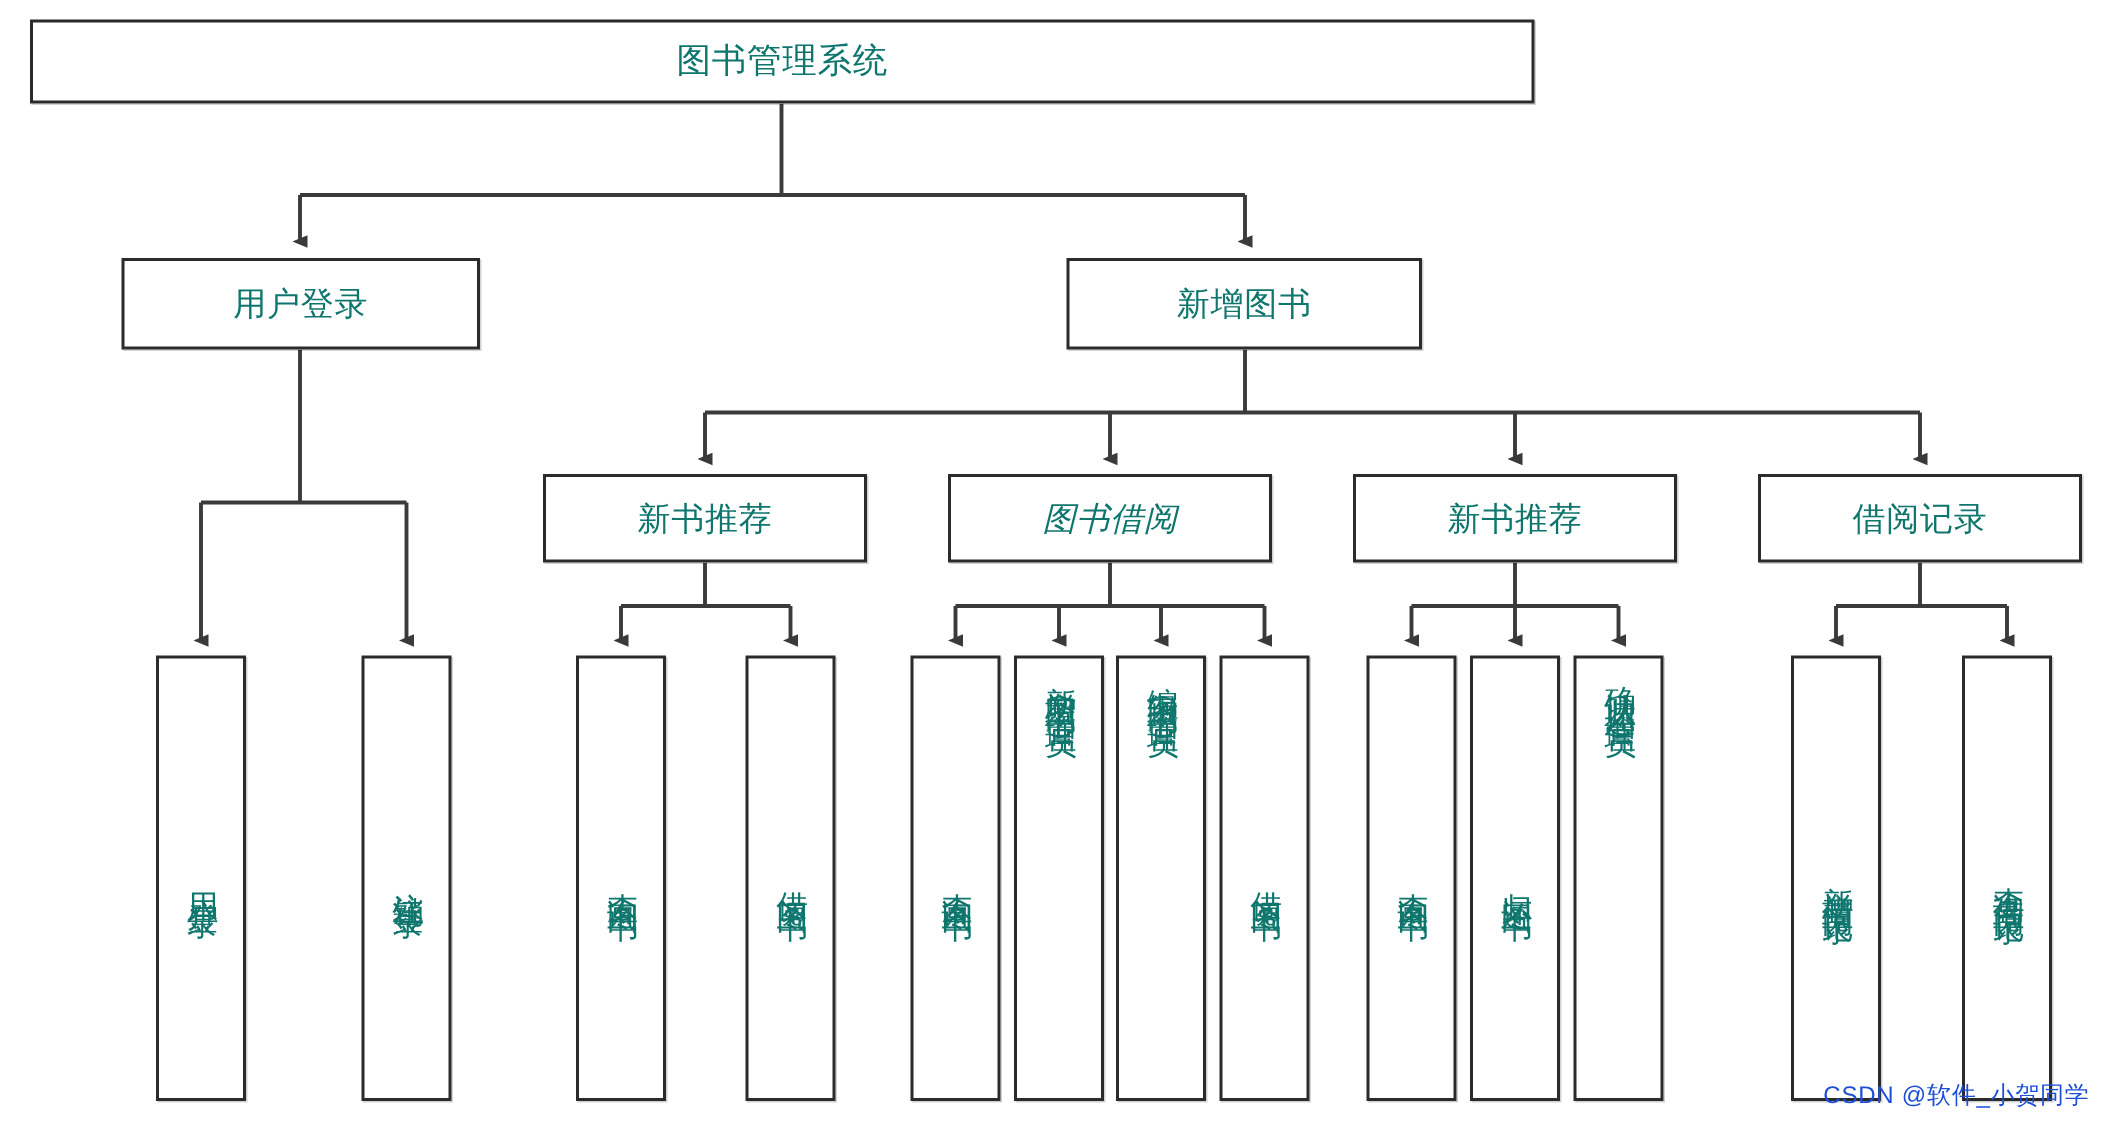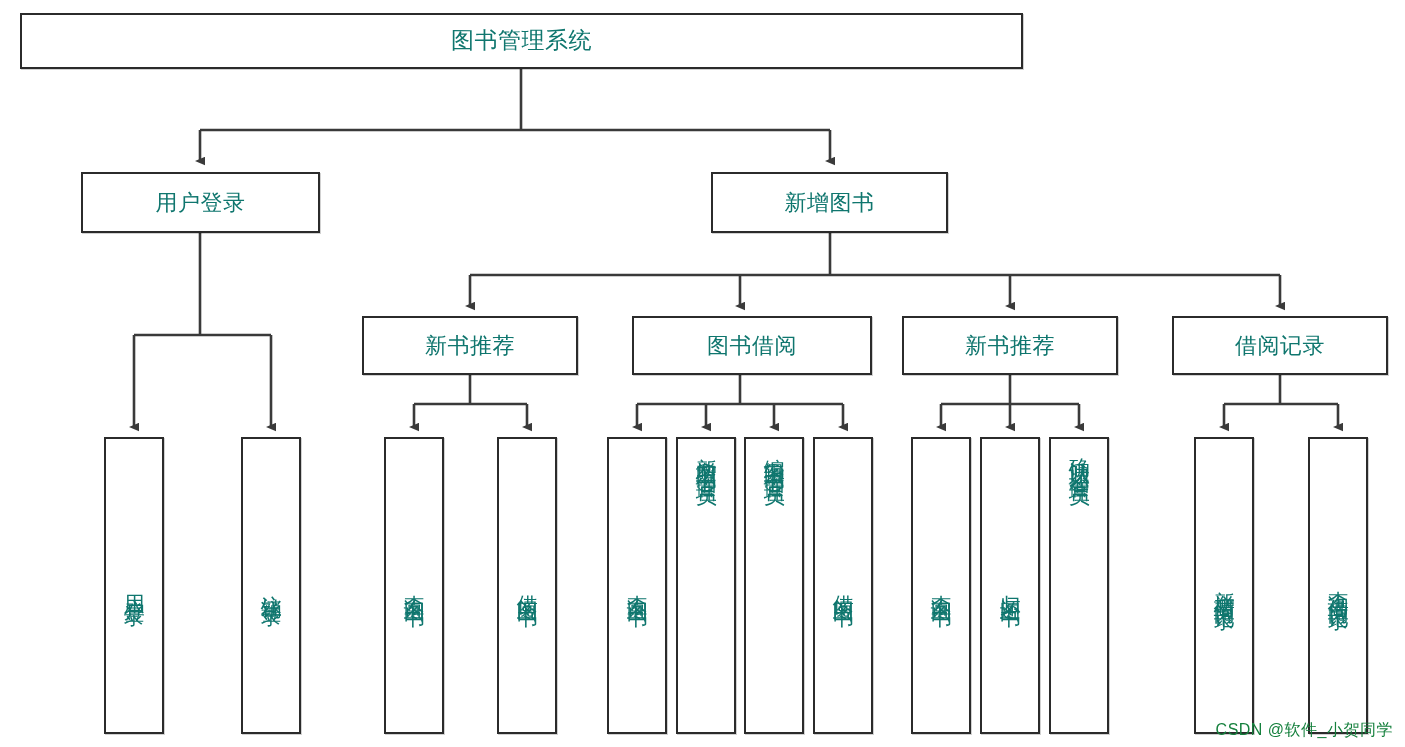--- a/index.html
+++ b/index.html
@@ -63,21 +63,21 @@
     top: 0;
     width: 1405px;
     height: 747px;
     pointer-events: none;
   }
   .watermark {
     position: absolute;
     right: 12px;
     bottom: 6px;
     font-size: 16px;
-    color: #15803d;
+    color: #1d4ed8;
     white-space: nowrap;
     letter-spacing: 0.5px;
   }
 </style>
 </head>
 <body>
 
 <div id="canvas">
 
   <svg class="links" viewBox="0 0 1405 747" xmlns="http://www.w3.org/2000/svg">
@@ -137,21 +137,21 @@
   <div class="node h" style="left:81px; top:172px; width:239px; height:61px;">
     <span class="lbl">用户登录</span>
   </div>
   <div class="node h" style="left:711px; top:172px; width:237px; height:61px;">
     <span class="lbl">新增图书</span>
   </div>
 
   <div class="node h" style="left:362px; top:316px; width:216px; height:59px;">
     <span class="lbl">新书推荐</span>
   </div>
-  <div class="node h" style="left:632px; top:316px; width:240px; height:59px;">
+  <div class="node h" style="left:632px; top:316px; width:216px; height:59px;font-style:italic;">
     <span class="lbl">图书借阅</span>
   </div>
   <div class="node h" style="left:902px; top:316px; width:216px; height:59px;">
     <span class="lbl">新书推荐</span>
   </div>
   <div class="node h" style="left:1172px; top:316px; width:216px; height:59px;">
     <span class="lbl">借阅记录</span>
   </div>
 
   <div class="node v center" style="left:104px; top:437px; width:60px; height:297px;">

